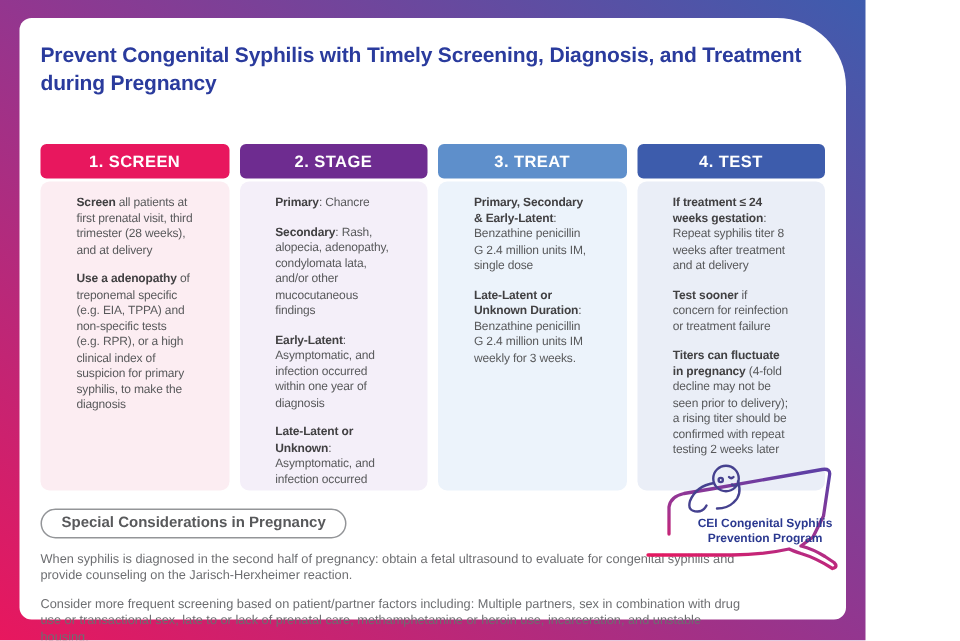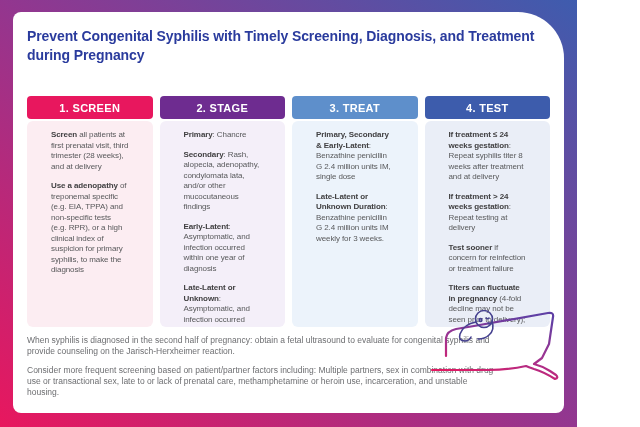--- a/index.html
+++ b/index.html
@@ -80,28 +80,28 @@
         <div class="col-panel" style="background-color: rgb(236, 243, 251);">
           <p><b>Primary, Secondary &amp; Early-Latent</b><span>: Benzathine penicillin G 2.4 million units IM, single dose</span></p>
           <p><b>Late-Latent or Unknown Duration</b><span>: Benzathine penicillin G 2.4 million units IM weekly for 3 weeks.</span></p>
         </div>
       </div>
 
       <div class="col">
         <div class="col-header" style="background-color: rgb(61, 92, 172);">4. TEST</div>
         <div class="col-panel" style="background-color: rgb(234, 238, 247);">
           <p><b>If treatment ≤ 24 weeks gestation</b><span>: Repeat syphilis titer 8 weeks after treatment and at delivery</span></p>
-          <p><b>If treatment &gt; 24 weeks gestation</b><span>: Repeat testing at delivery</span></p>
           <p><b>Test sooner</b><span> if concern for reinfection or treatment failure</span></p>
           <p><b>Titers can fluctuate in pregnancy</b><span> (4-fold decline may not be seen prior to delivery); a rising titer should be confirmed with repeat testing 2 weeks later</span></p>
         </div>
       </div>
 
     </div>
 
+    <div class="badge">Special Considerations in Pregnancy</div>
 
     <p class="footnote">When syphilis is diagnosed in the second half of pregnancy: obtain a fetal ultrasound to evaluate for congenital syphilis and provide counseling on the Jarisch-Herxheimer reaction.</p>
     <p class="footnote">Consider more frequent screening based on patient/partner factors including: Multiple partners, sex in combination with drug use or transactional sex, late to or lack of prenatal care, methamphetamine or heroin use, incarceration, and unstable housing.</p>
 
     <div class="logo">
       <svg width="130" height="97" viewBox="0 0 130 97">
         <defs>
           <linearGradient id="lg-state" x1="0.7" y1="0" x2="0.3" y2="1">
             <stop offset="0" stop-color="#5F3FA4"></stop>
             <stop offset="0.55" stop-color="#A23390"></stop>
@@ -115,16 +115,20 @@
 
         <g fill="none" stroke="#45418F" stroke-width="1.6" stroke-linecap="round">
           <circle cx="54" cy="15" r="8.5"></circle>
           <path d="M46,18 Q34,20 30,30 Q28,37 35,37 Q39,37 41,33"></path>
           <path d="M62,17 Q65,26 59,31 Q55,35 48,35"></path>
           <path d="M56,14 Q57.5,15.5 59,14"></path>
           <path d="M58,19 Q60,20.5 62,19"></path>
           <circle cx="50.5" cy="16" r="1.4"></circle>
         </g>
       </svg>
+      <div class="logo-text" style="color: rgb(43, 57, 144);">
+        <span>CEI Congenital Syphilis</span><br>
+        <span>Prevention Program</span>
+      </div>
     </div>
 
   </div>
 </div>
 
 </body></html>

